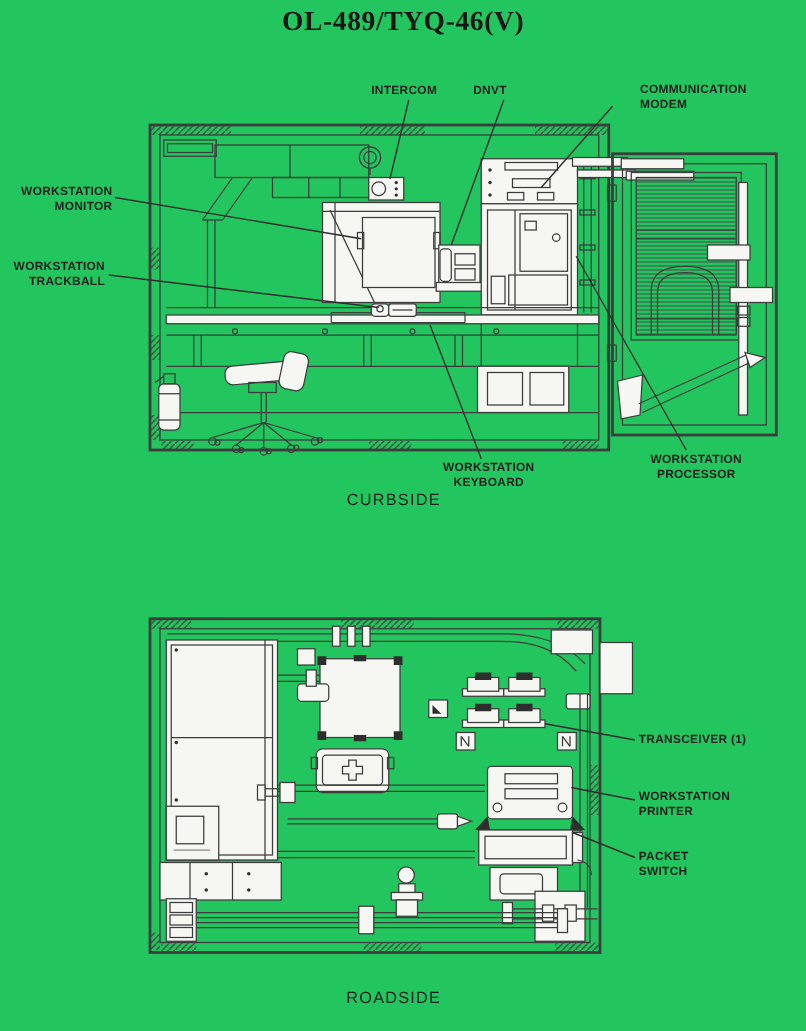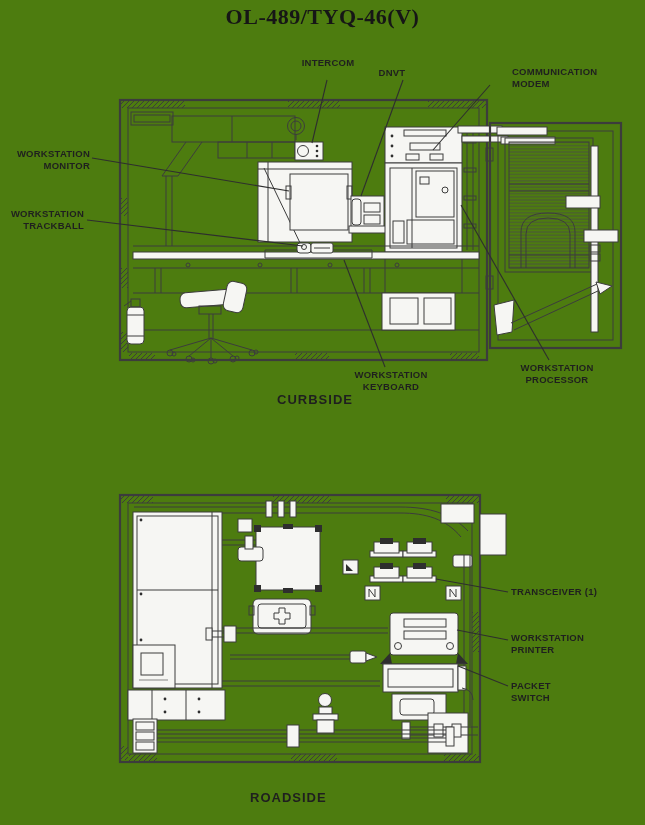--- a/index.html
+++ b/index.html
@@ -1,35 +1,35 @@
 <!DOCTYPE html>
 <html><head>
 <meta charset="utf-8">
 <style>
   html,body{margin:0;padding:0;background:#e9e9e7;}
-  #page{position:relative;width:645px;height:825px;background:#4d7c0f;overflow:hidden;
+  #page{position:relative;width:645px;height:825px;background:#22c55e;overflow:hidden;
         font-family:"Liberation Sans",sans-serif;}
   .title{position:absolute;left:0;width:645px;text-align:center;color:#161616;
          font-family:"Liberation Serif",serif;font-weight:bold;font-size:22px;letter-spacing:.5px;}
   #title1{top:4px;} #title2{top:28px;}
   .lbl{position:absolute;font-weight:bold;font-size:9.5px;letter-spacing:.25px;color:#1f1f1f;
        white-space:pre-line;line-height:11.5px;}
-  .cap{position:absolute;font-weight:bold;font-size:13px;letter-spacing:1px;color:#1f1f1f;}
-  #lbl-intercom{left:297px;top:57px;width:62px;text-align:center;}
+  .cap{position:absolute;font-weight:normal;font-size:13px;letter-spacing:1px;color:#1f1f1f;}
+  #lbl-intercom{left:297px;top:67px;width:62px;}
   #lbl-dnvt{left:372px;top:67px;width:40px;text-align:center;}
   #lbl-modem{left:492px;top:66px;text-align:left;margin-left:20px;}
   #lbl-monitor{left:6px;top:148px;width:84px;text-align:right;}
   #lbl-trackball{left:6px;top:208px;width:78px;text-align:right;}
   #lbl-keyboard{left:350px;top:369px;width:82px;text-align:center;}
   #lbl-processor{left:517px;top:362px;width:80px;text-align:center;}
   #lbl-transceiver{left:511px;top:586px;}
   #lbl-printer{left:511px;top:632px;}
   #lbl-packet{left:511px;top:680px;}
   #cap-curbside{left:250px;top:392px;width:130px;text-align:center;}
-  #cap-roadside{left:250px;top:790px;width:130px;}
+  #cap-roadside{left:250px;top:790px;width:130px;text-align:center;}
   svg{position:absolute;left:0;top:0;}
   .ink{fill:none;stroke:#3c3c3c;stroke-width:1;}
   .solid{fill:#f6f6f3;stroke:#3c3c3c;stroke-width:1;}
   .dark{fill:#2e2e2e;stroke:none;}
   .thick{stroke-width:2.2;}
   .leader{stroke:#2e2e2e;stroke-width:1.1;fill:none;}
 </style>
 </head>
 <body>
 

